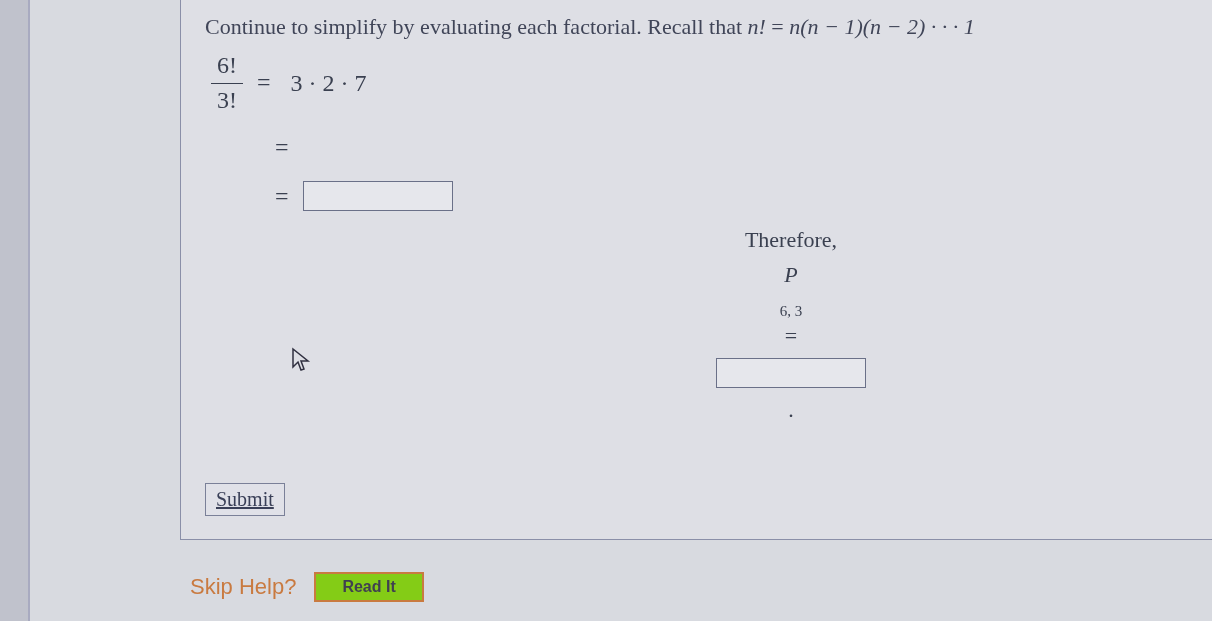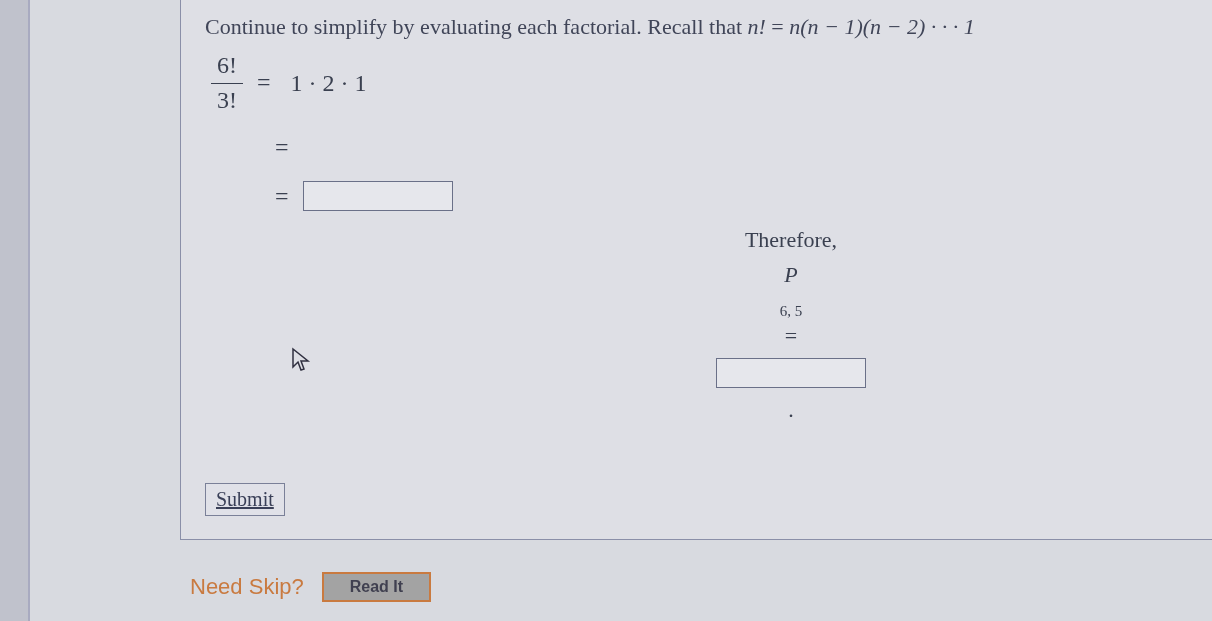--- a/index.html
+++ b/index.html
@@ -152,21 +152,21 @@
     gap: 18px;
   }
   .need-help-label {
     font-family: Arial, sans-serif;
     font-size: 22px;
     color: #c97a40;
     font-weight: 500;
   }
   .readit-btn {
     border: 2px solid #c97a40;
-    background: #a3a3a3;
+    background: #84cc16;
     padding: 4px 26px;
     font-family: Arial, sans-serif;
     font-size: 16px;
     color: #404050;
     font-weight: bold;
   }
 </style>
 </head>
 <body>
 
@@ -179,50 +179,50 @@
     <span class="ital">n!</span><span> = </span><span class="ital">n(n − 1)(n − 2) · · · 1</span>
   </div>
 
   <div class="mathrow">
     <span class="frac">
       <span class="num">6!</span>
       <span class="den">3!</span>
     </span>
     <span class="eq">=</span>
     <span class="frac">
-      <span class="den">1 · 2 · 1</span>
+      <span class="den">3 · 2 · 7</span>
     </span>
   </div>
 
   <div class="row2">
     <span class="eq">=</span>
   </div>
 
   <div class="row3">
     <span class="eq">=</span>
     <span class="inputbox small"></span>
   </div>
 
   <div class="therefore">
     <span>Therefore, </span>
     <span class="subp">P</span>
-    <span class="subscript">6, 5</span>
+    <span class="subscript">6, 3</span>
     <span> = </span>
     <span class="inputbox small"></span>
     <span>.</span>
   </div>
 
   <span class="cursor-icon">
     <svg viewBox="0 0 20 26" width="20" height="26">
       <path d="M2 2 L2 20 L7 15 L10 23 L13 22 L10 14 L17 14 Z" fill="none" stroke="#303040" stroke-width="1.5"></path>
     </svg>
   </span>
 
   <div class="button-row">
     <button class="btn">Submit</button>
   </div>
 
 </div>
 
 <div class="need-help">
-  <span class="need-help-label">Need Skip?</span>
+  <span class="need-help-label">Skip Help?</span>
   <button class="readit-btn">Read It</button>
 </div>
 
 </body></html>

